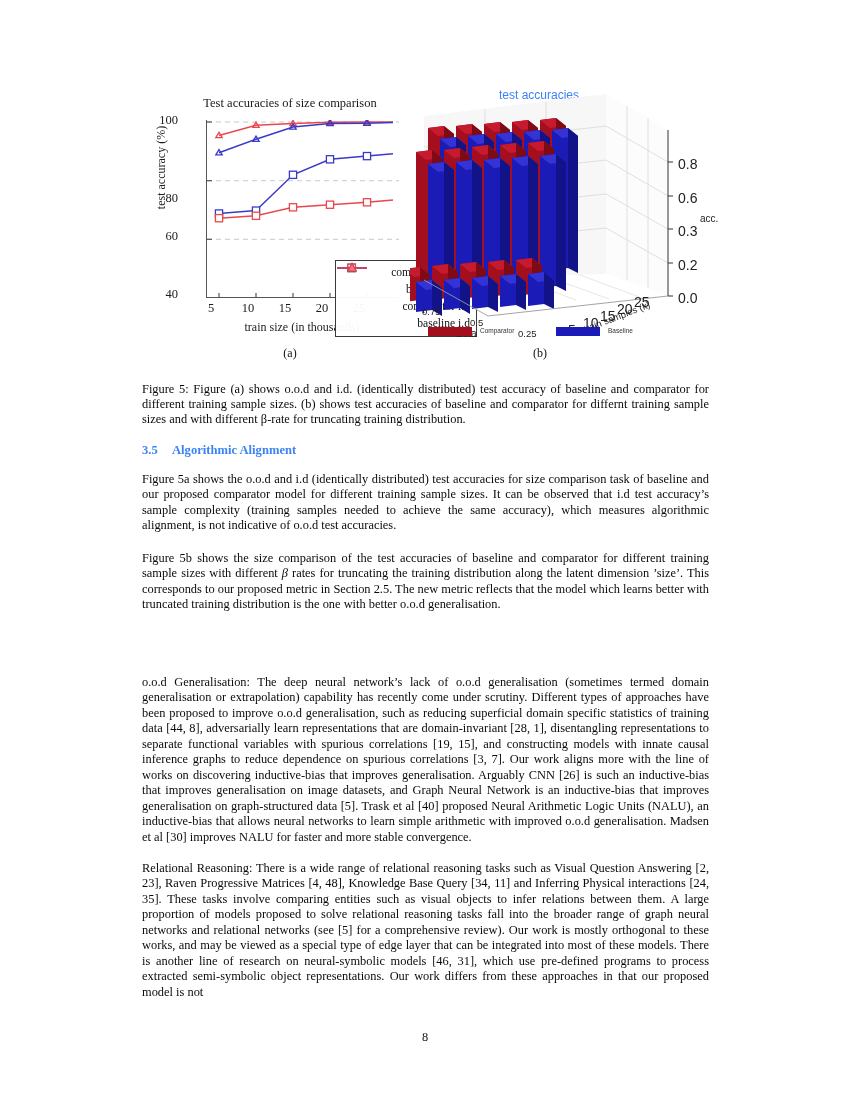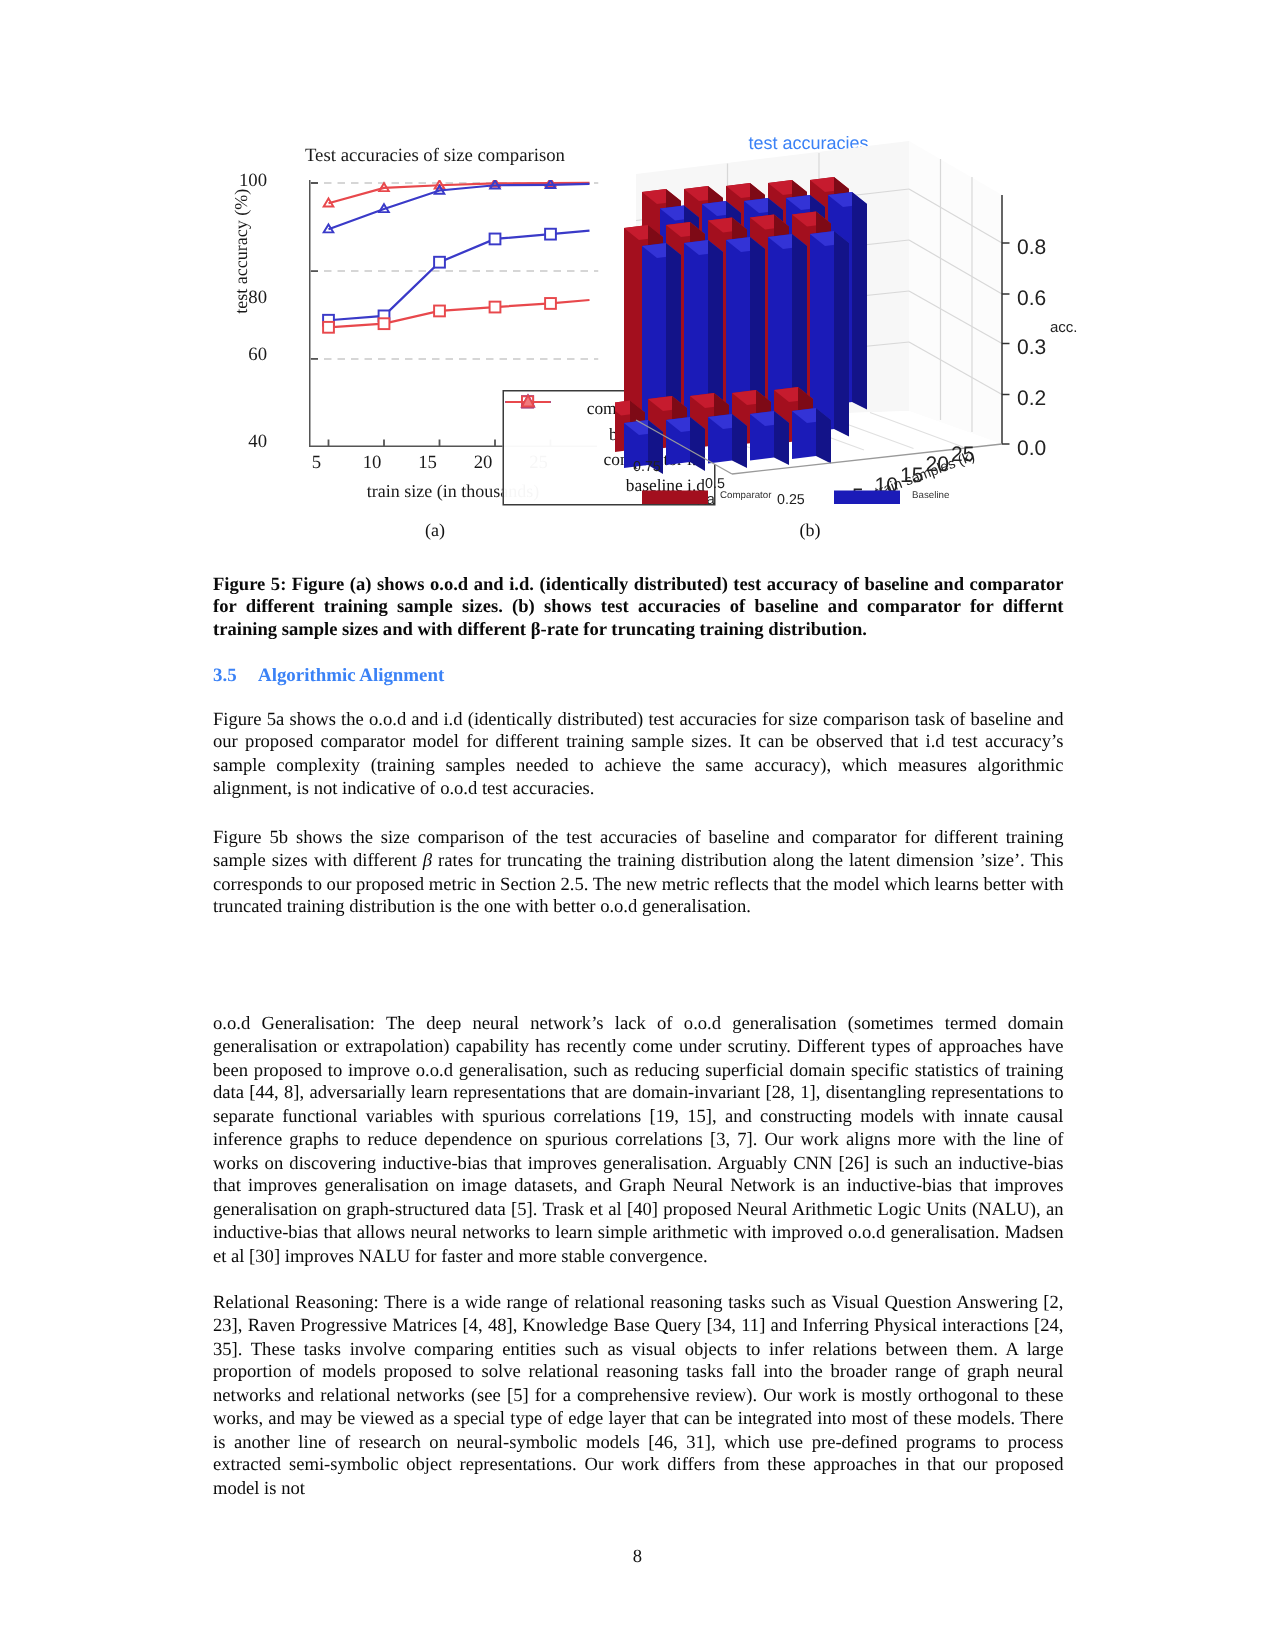--- a/index.html
+++ b/index.html
@@ -176,21 +176,20 @@
   .caption {
     position: absolute;
     left: 142px;
     top: 382px;
     width: 567px;
     font-size: 12.4px;
     line-height: 15.2px;
     text-align: justify;
     text-align-last: left;
     color: #0a0a0a;
-    font-weight: bold;
   }
   .sec-head {
     position: absolute;
     left: 142px;
     width: 567px;
     font-size: 12.6px;
     font-weight: bold;
     color: #3b82f6;
   }
   .sec-head .num { display: inline-block; width: 30px; }

